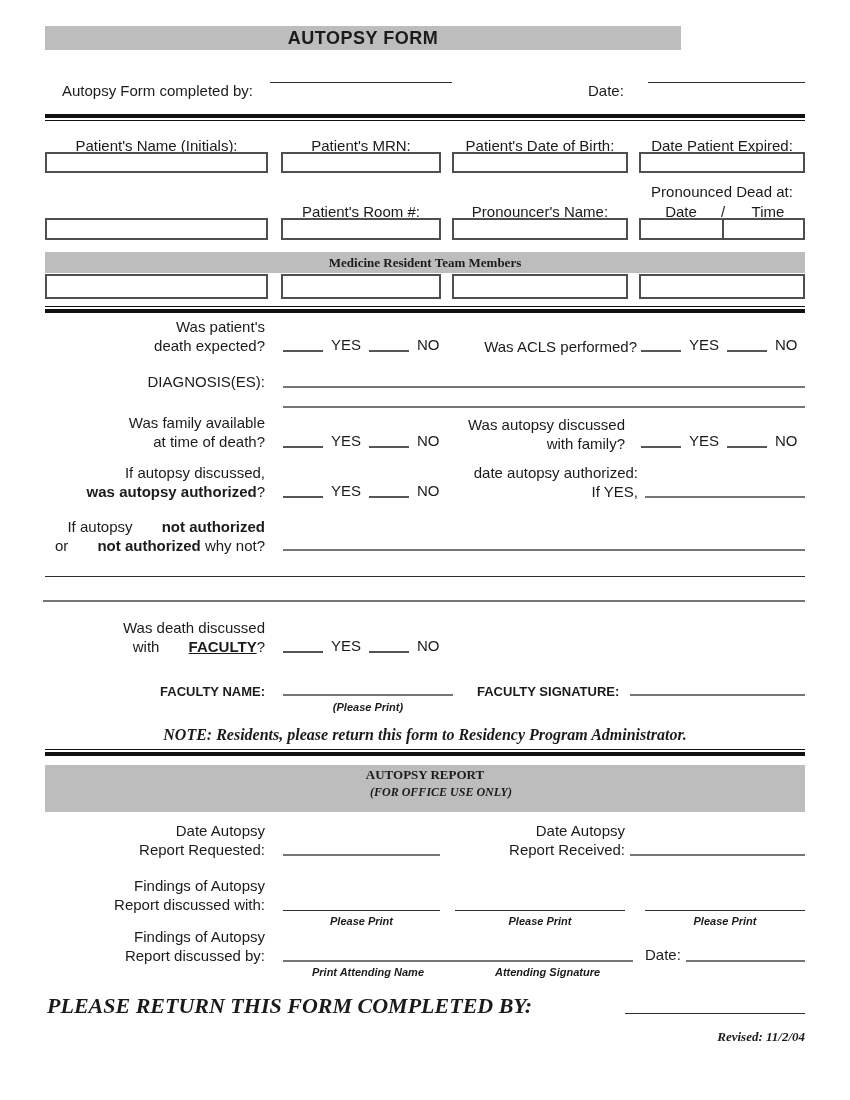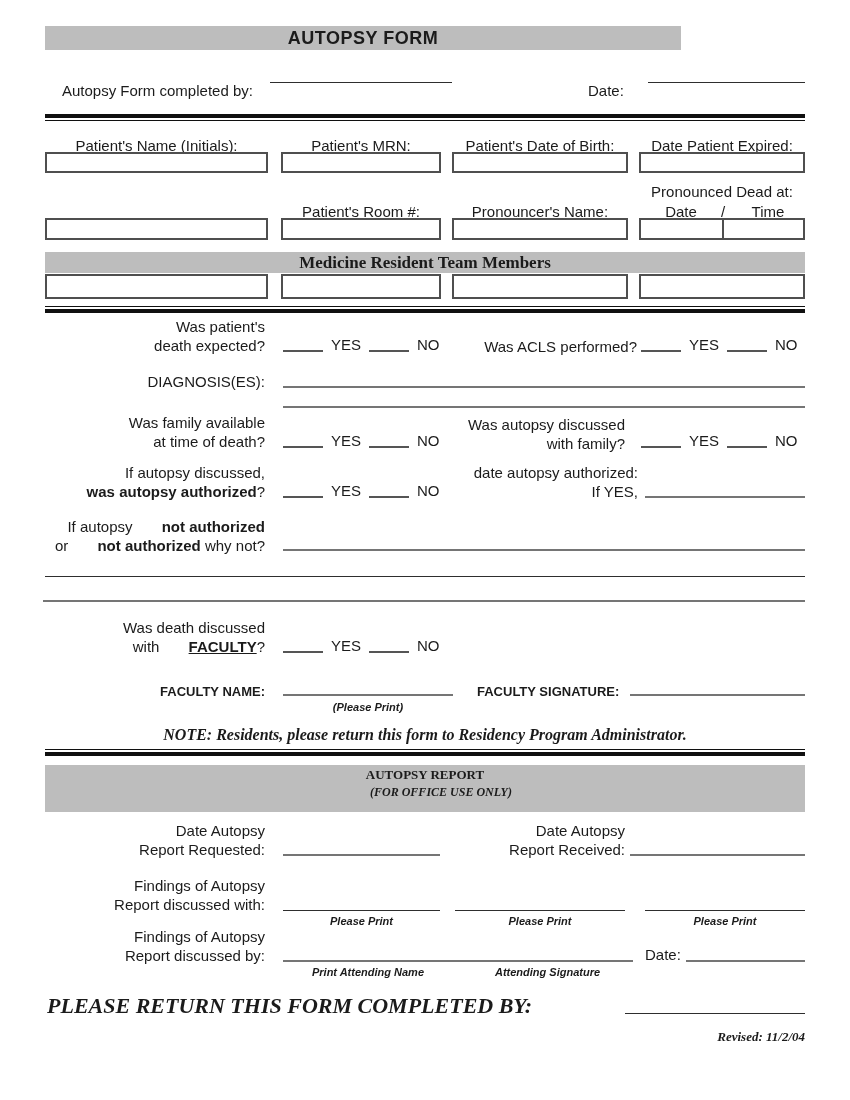--- a/index.html
+++ b/index.html
@@ -59,21 +59,21 @@
   <div class="abs t15 ctr" style="left:731px;top:202px;width:74px;">Time</div>
 
   <div class="fbox" style="left:45px;top:218px;width:223px;height:22px;"></div>
   <div class="fbox" style="left:281px;top:218px;width:160px;height:22px;"></div>
   <div class="fbox" style="left:452px;top:218px;width:176px;height:22px;"></div>
   <div class="fbox" style="left:639px;top:218px;width:166px;height:22px;">
     <div style="position:absolute;left:50%;top:0;bottom:0;border-left:2px solid #4f4f4f;"></div>
   </div>
 
   <div class="abs graybar ctr" style="left:45px;top:252px;width:760px;height:21px;">
-    <div class="serifbold" style="font-size:17px;line-height:21px;">Medicine Resident Team Members</div>
+    <div class="serifbold" style="font-size:13px;line-height:21px;">Medicine Resident Team Members</div>
   </div>
   <div class="fbox" style="left:45px;top:274px;width:223px;height:25px;"></div>
   <div class="fbox" style="left:281px;top:274px;width:160px;height:25px;"></div>
   <div class="fbox" style="left:452px;top:274px;width:176px;height:25px;"></div>
   <div class="fbox" style="left:639px;top:274px;width:166px;height:25px;"></div>
 
   <div class="sep-thinthick" style="left:45px;top:306px;width:760px;"></div>
 
   <div class="abs t15 lbl-r" style="right:585px;top:317px;width:220px;">
     <div>Was patient's</div>

